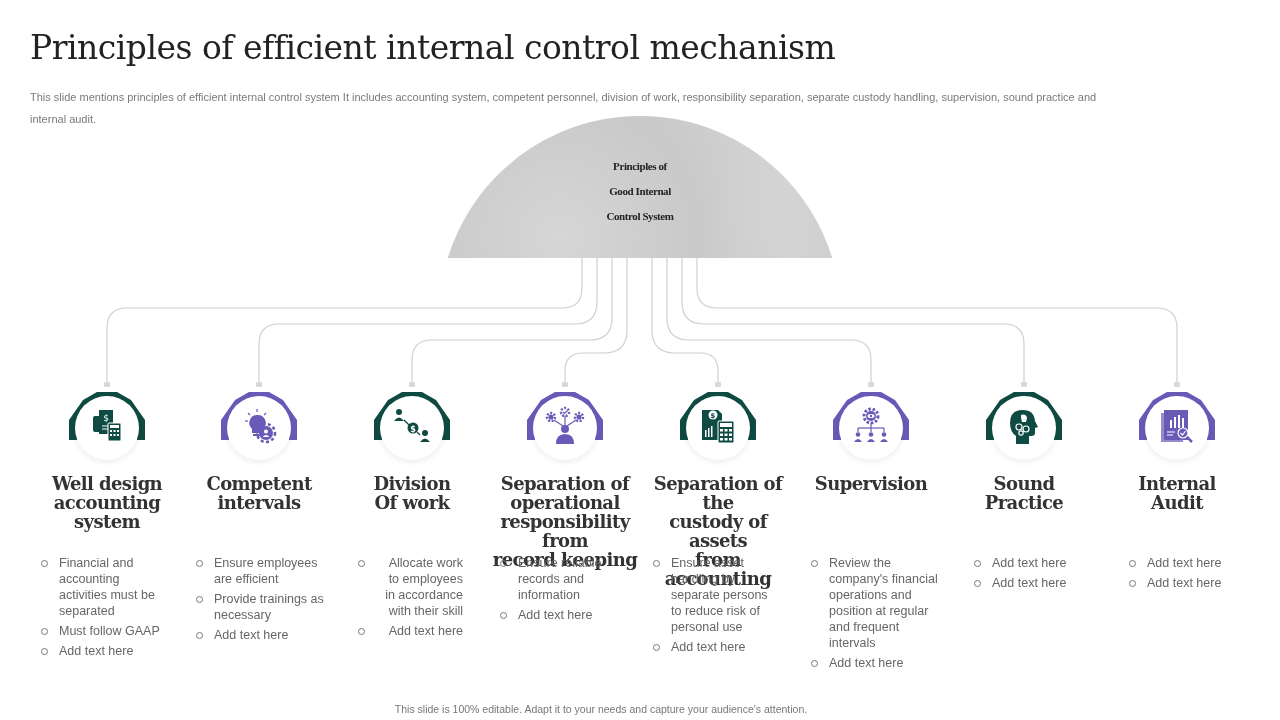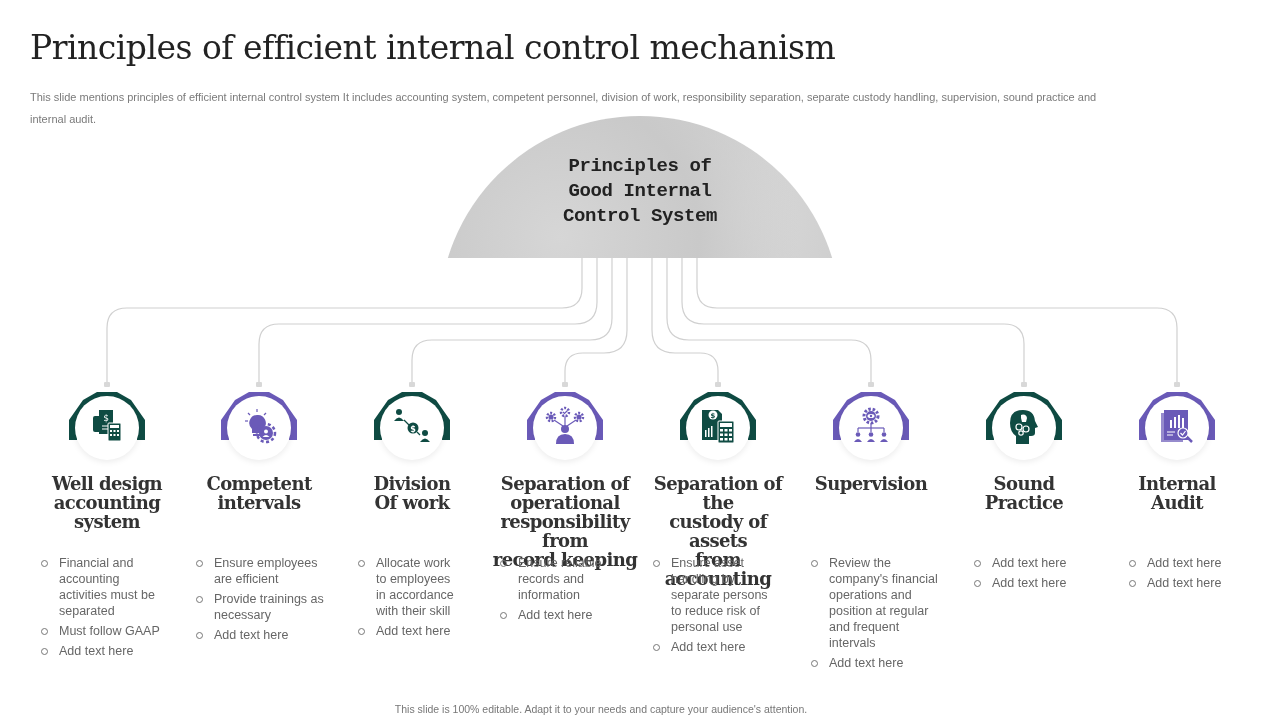--- a/index.html
+++ b/index.html
@@ -4,21 +4,21 @@
 <style>
   html, body { margin:0; padding:0; }
   body { width:1280px; height:720px; background:#ffffff; position:relative; overflow:hidden; font-family:"Liberation Sans", sans-serif; }
   .title { position:absolute; left:30px; top:28px; font-family:"DejaVu Serif", serif; font-size:33px; color:#222; letter-spacing:-0.5px; margin:0; font-weight:normal; }
   .subtitle { position:absolute; left:30px; top:86px; width:1080px; font-size:11px; line-height:22px; color:#7a7a7a; }
   .hero { position:absolute; left:439px; top:116px; width:402px; height:142px; overflow:hidden; }
   .hero-shape { position:absolute; left:0; top:0; width:402px; height:402px; border-radius:50%; background:
       radial-gradient(ellipse at 30% 30%, #d6d6d6 0%, #c9c9c9 35%, transparent 60%),
       radial-gradient(ellipse at 70% 25%, #dcdcdc 0%, #cfcfcf 30%, transparent 55%),
       linear-gradient(180deg, #c4c4c4 0%, #d2d2d2 40%, #cbcbcb 100%); }
-  .hero-title { position:absolute; left:0; top:38px; width:402px; text-align:center; font-family:Liberation Mono, monospace; font-size:19px; line-height:25px; color:#222; font-weight:bold; letter-spacing:-0.4px; }
+  .hero-title { position:absolute; left:0; top:38px; width:402px; text-align:center; font-family:Liberation Serif, serif; font-size:11px; line-height:25px; color:#222; font-weight:bold; letter-spacing:-0.4px; }
   svg.connectors { position:absolute; left:0; top:0; width:1280px; height:720px; pointer-events:none; }
   .node { position:absolute; top:380px; width:150px; }
   .badge { position:absolute; left:33px; top:6px; width:84px; height:84px; }
   .badge .ring { position:absolute; left:0; top:0; width:84px; height:84px; }
   .badge .disc { position:absolute; left:10px; top:10px; width:64px; height:64px; border-radius:50%; background:#fff; box-shadow:0 2px 6px rgba(0,0,0,0.08); }
   .badge .icon { position:absolute; left:22px; top:20px; width:40px; height:40px; }
   .node-title { position:absolute; top:94px; left:0; width:150px; text-align:center; font-family:"DejaVu Serif", serif; font-weight:bold; font-size:18px; line-height:19px; color:#333; letter-spacing:-0.6px; }
   ul.bullets { position:absolute; top:555px; margin:0; padding:0; list-style:none; font-size:12.5px; line-height:16px; color:#666; }
   ul.bullets li { position:relative; padding-left:18px; margin-bottom:4px; }
   ul.bullets li::before { content:""; position:absolute; left:0; top:5px; width:5px; height:5px; border:1px solid #777; border-radius:50%; }
@@ -307,21 +307,21 @@
 <ul class="bullets" style="left:41px; width:128px;">
   <li>Financial and accounting activities must be separated</li>
   <li>Must follow  GAAP</li>
   <li>Add text here</li>
 </ul>
 <ul class="bullets" style="left:196px; width:135px;">
   <li>Ensure employees are efficient</li>
   <li>Provide  trainings as necessary</li>
   <li>Add text here</li>
 </ul>
-<ul class="bullets" style="left:358px; width:105px;">
+<ul class="bullets" style="left:358px; width:105px;text-align:right;">
   <li>Allocate work to  employees in accordance with their skill</li>
   <li>Add text here</li>
 </ul>
 <ul class="bullets" style="left:500px; width:115px;">
   <li>Ensure reliable records and information</li>
   <li>Add text here</li>
 </ul>
 <ul class="bullets" style="left:653px; width:125px;">
   <li>Ensure asset handling by separate persons to reduce risk of personal use</li>
   <li>Add text here</li>

